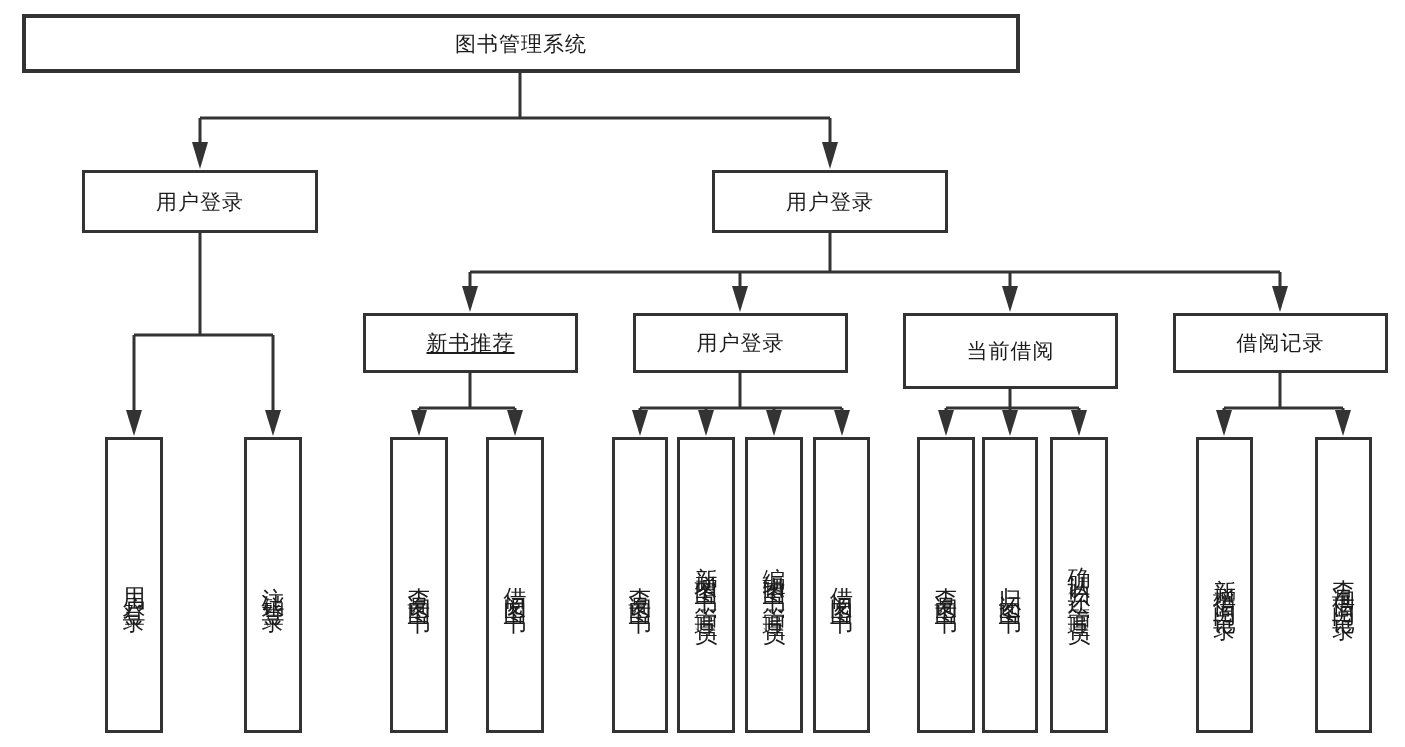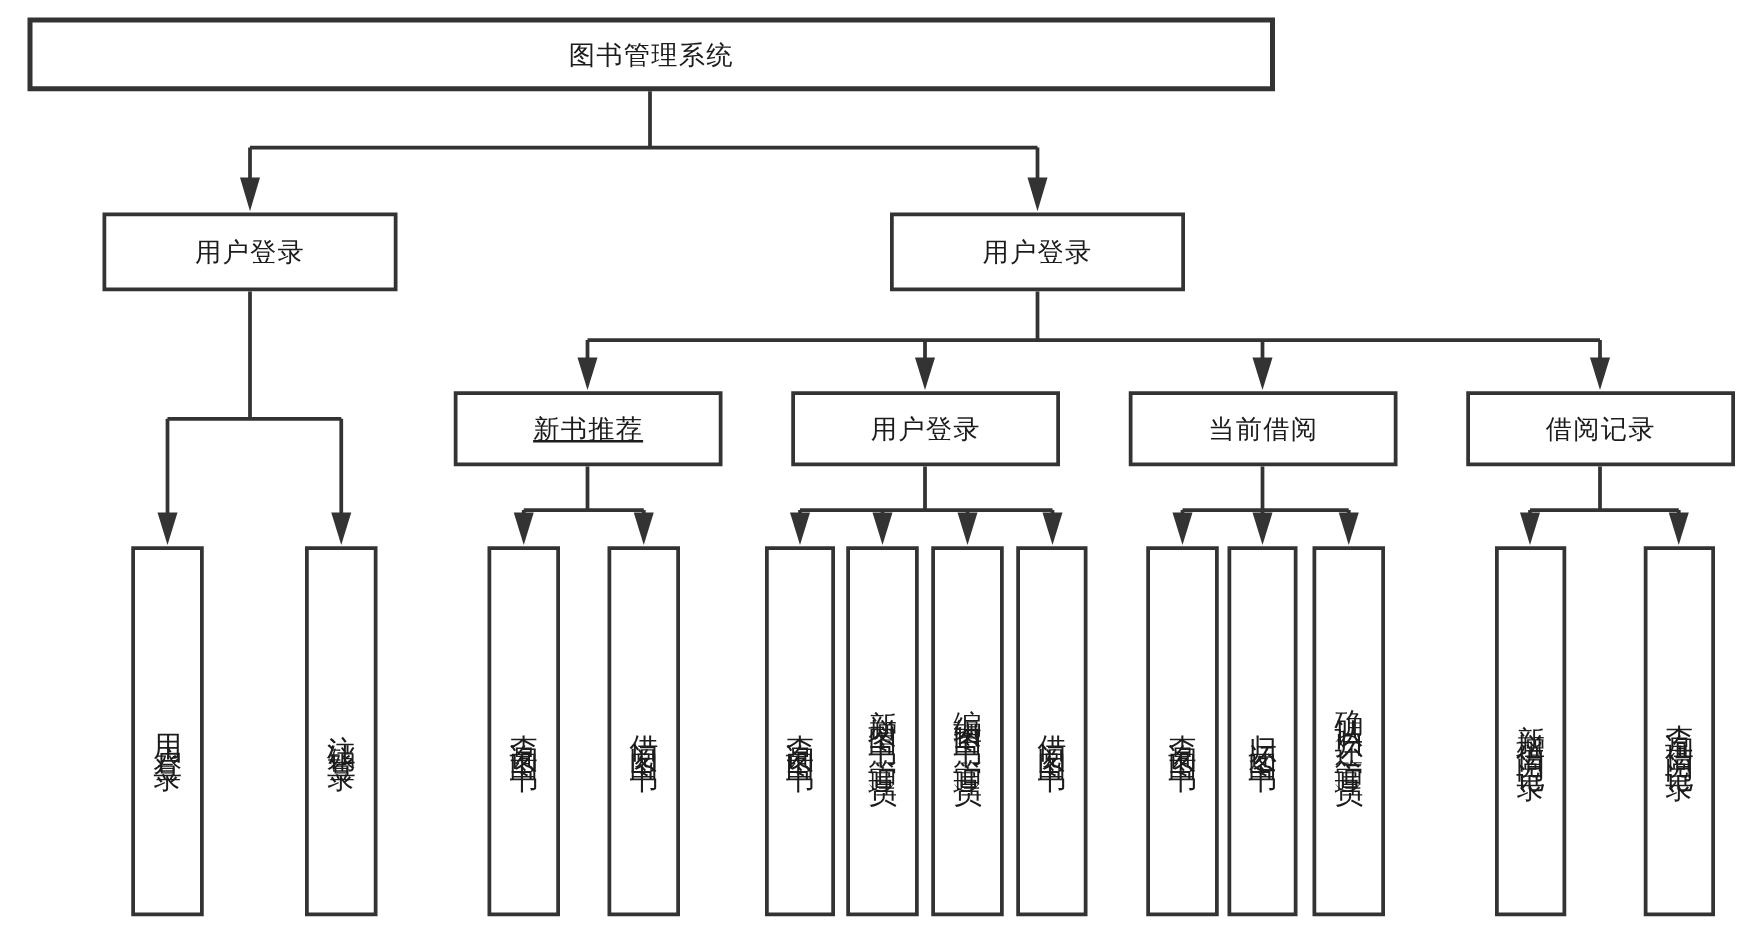--- a/index.html
+++ b/index.html
@@ -151,21 +151,21 @@
   <div class="hbox" style="left:712px; top:170px; width:236px; height:63px;">
     <span>用户登录</span>
   </div>
 
   <div class="hbox" style="left:363px; top:313px; width:215px; height:60px;text-decoration:underline;">
     <span>新书推荐</span>
   </div>
   <div class="hbox" style="left:633px; top:313px; width:215px; height:60px;">
     <span>用户登录</span>
   </div>
-  <div class="hbox" style="left:903px; top:313px; width:215px; height:60px;">
+  <div class="hbox" style="left:903px; top:313px; width:215px; height:76px;">
     <span>当前借阅</span>
   </div>
   <div class="hbox" style="left:1173px; top:313px; width:215px; height:60px;">
     <span>借阅记录</span>
   </div>
 
   <div class="vbox" style="left:105px; top:437px;">
     <span>用户登录</span>
   </div>
   <div class="vbox" style="left:244px; top:437px;">

